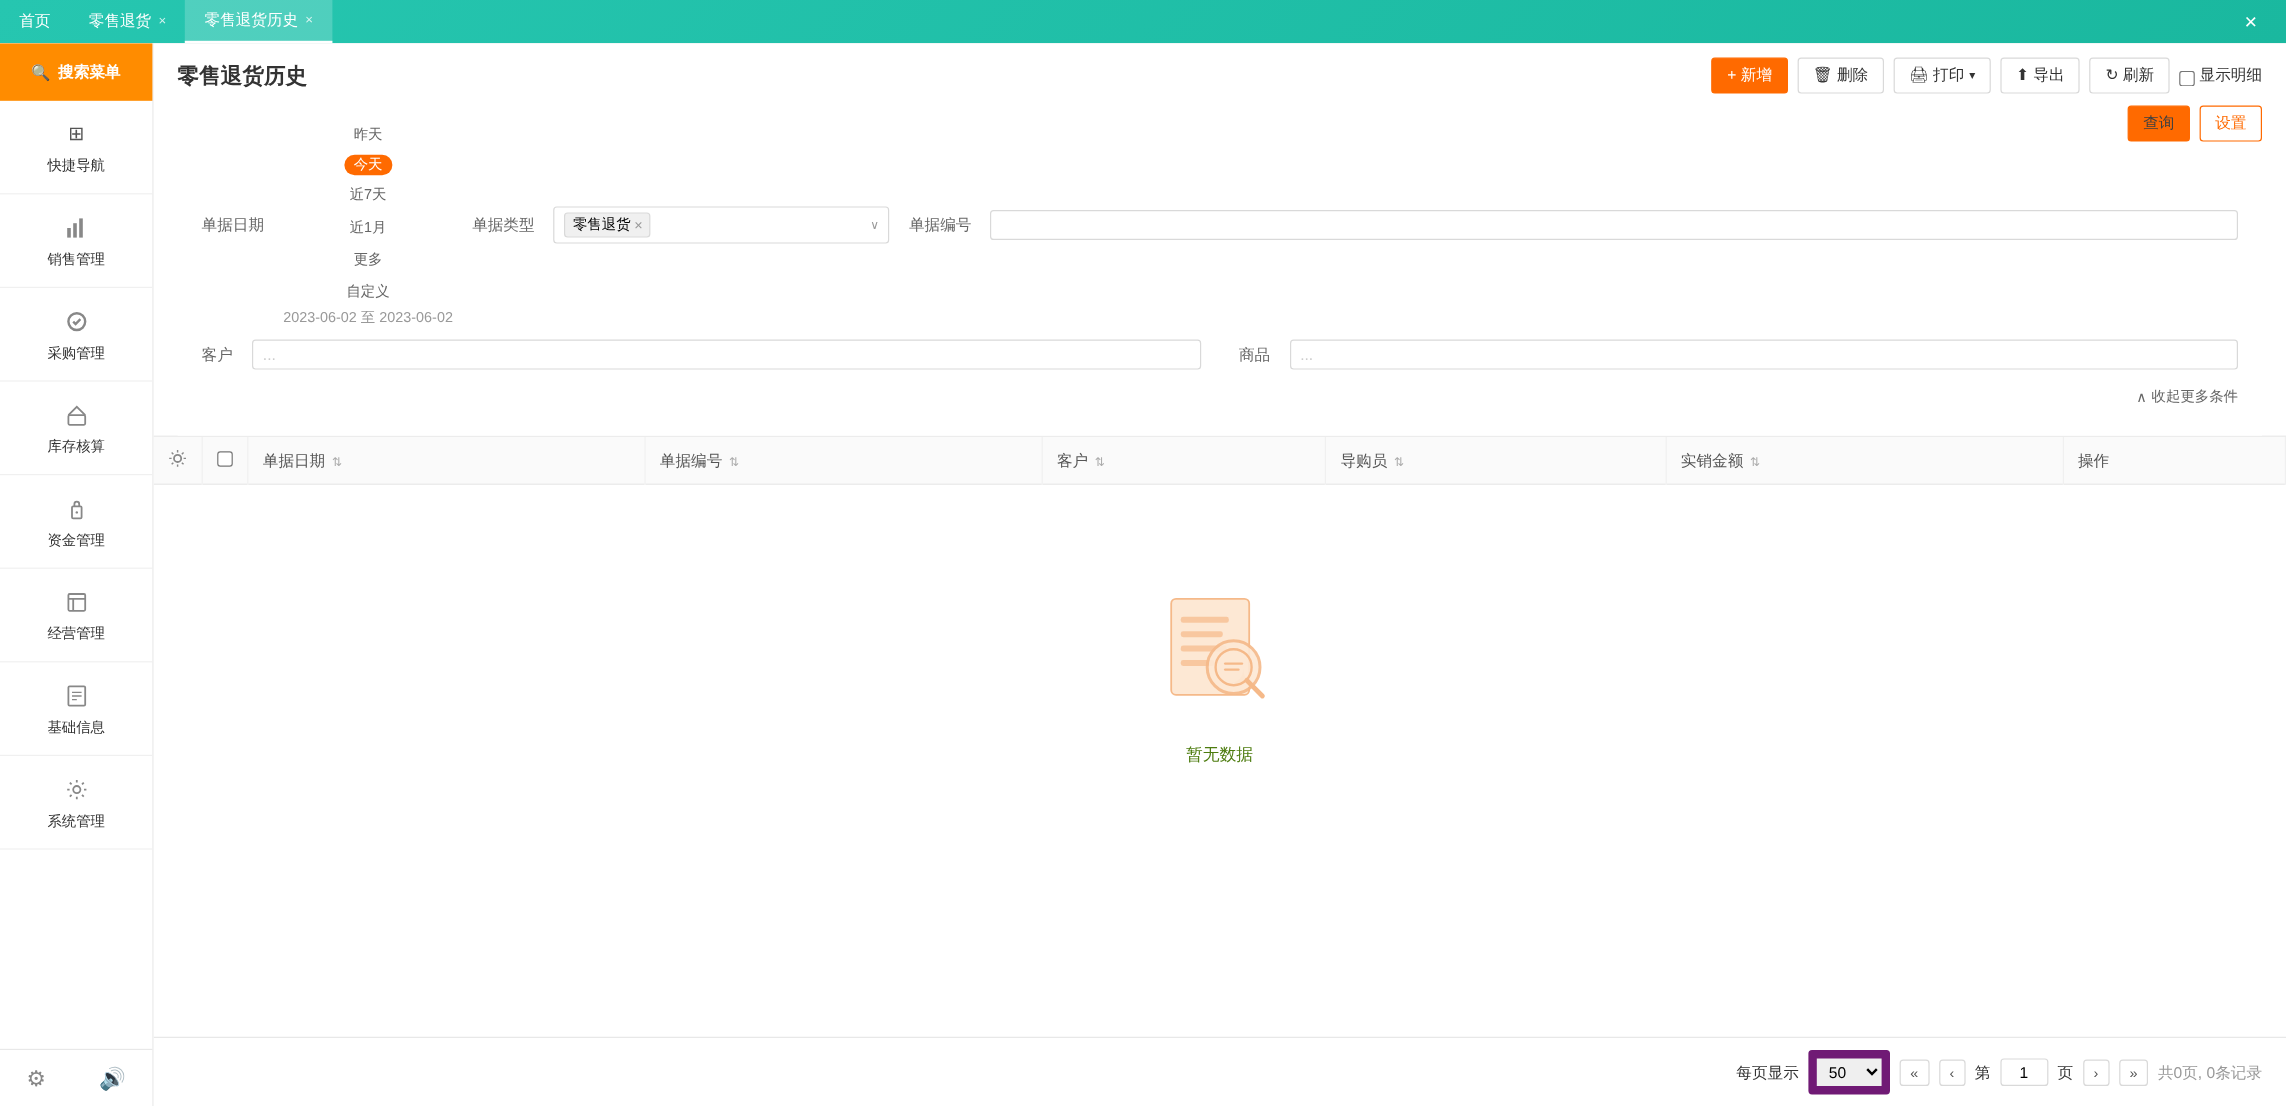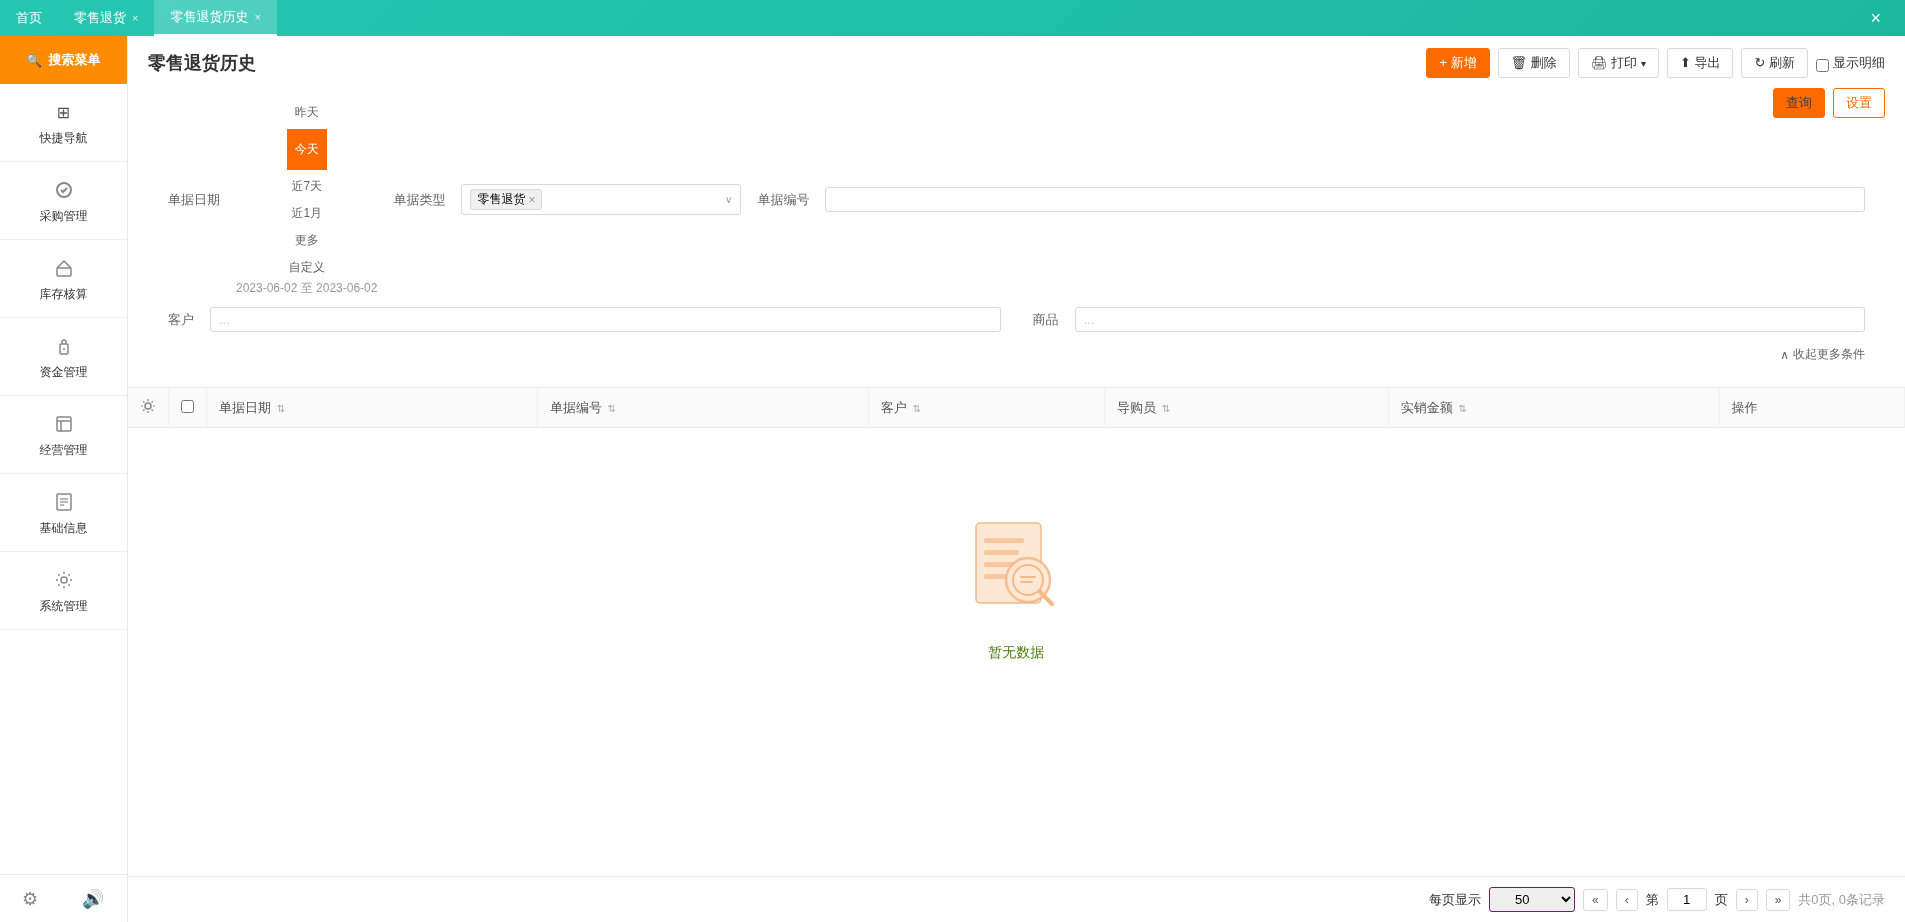--- a/index.html
+++ b/index.html
@@ -211,22 +211,22 @@
       flex-direction: column;
     }
     .date-option {
       cursor: pointer;
       padding: 2px 4px;
       border-radius: 3px;
     }
     .date-option.active {
       background: #ff6a00;
       color: #fff;
-      border-radius: 0;
-      padding: 12px 8px;
+      border-radius: 10px;
+      padding: 0 8px;
     }
     .date-range-text {
       font-size: 12px;
       color: #999;
       margin-top: 2px;
     }
     .filter-input {
       border: 1px solid #d9d9d9;
       border-radius: 3px;
       padding: 4px 8px;
@@ -325,23 +325,23 @@
       justify-content: flex-end;
       padding: 10px 20px;
       background: #fff;
       border-top: 1px solid #e8e8e8;
       gap: 8px;
       font-size: 13px;
       color: #333;
       flex-shrink: 0;
     }
     .page-size-select {
-      border: 1px solid #701a75;
-      border-radius: 3px;
-      padding: 3px 21px;
+      border: 7px solid #701a75;
+      border-radius: 3px;
+      padding: 3px 6px;
       font-size: 13px;
       cursor: pointer;
       outline: none;
     }
     .page-nav-btn {
       border: 1px solid #d9d9d9;
       background: #fff;
       padding: 3px 8px;
       border-radius: 3px;
       cursor: pointer;
@@ -385,20 +385,30 @@
 
   <div class="sidebar">
     <div class="sidebar-search">
       <span>🔍</span>
       <span>搜索菜单</span>
     </div>
     <div class="sidebar-nav">
       <div class="sidebar-item">
         <div class="icon-circle">⊞</div>
         <span>快捷导航</span>
+      </div>
+      <div class="sidebar-item">
+        <div class="icon-circle">
+          <svg width="20" height="20" viewBox="0 0 20 20">
+              <rect x="2" y="10" width="3" height="8" fill="#888"></rect>
+              <rect x="7" y="6" width="3" height="12" fill="#888"></rect>
+              <rect x="12" y="2" width="3" height="16" fill="#888"></rect>
+            </svg>
+        </div>
+        <span>销售管理</span>
       </div>
       <div class="sidebar-item">
         <div class="icon-circle">
           <svg width="20" height="20" viewBox="0 0 20 20">
               <circle cx="10" cy="10" r="7" fill="none" stroke="#888" stroke-width="2"></circle>
               <path d="M7 10l2 2 4-4" stroke="#888" stroke-width="2" fill="none"></path>
             </svg>
         </div>
         <span>采购管理</span>
       </div>

